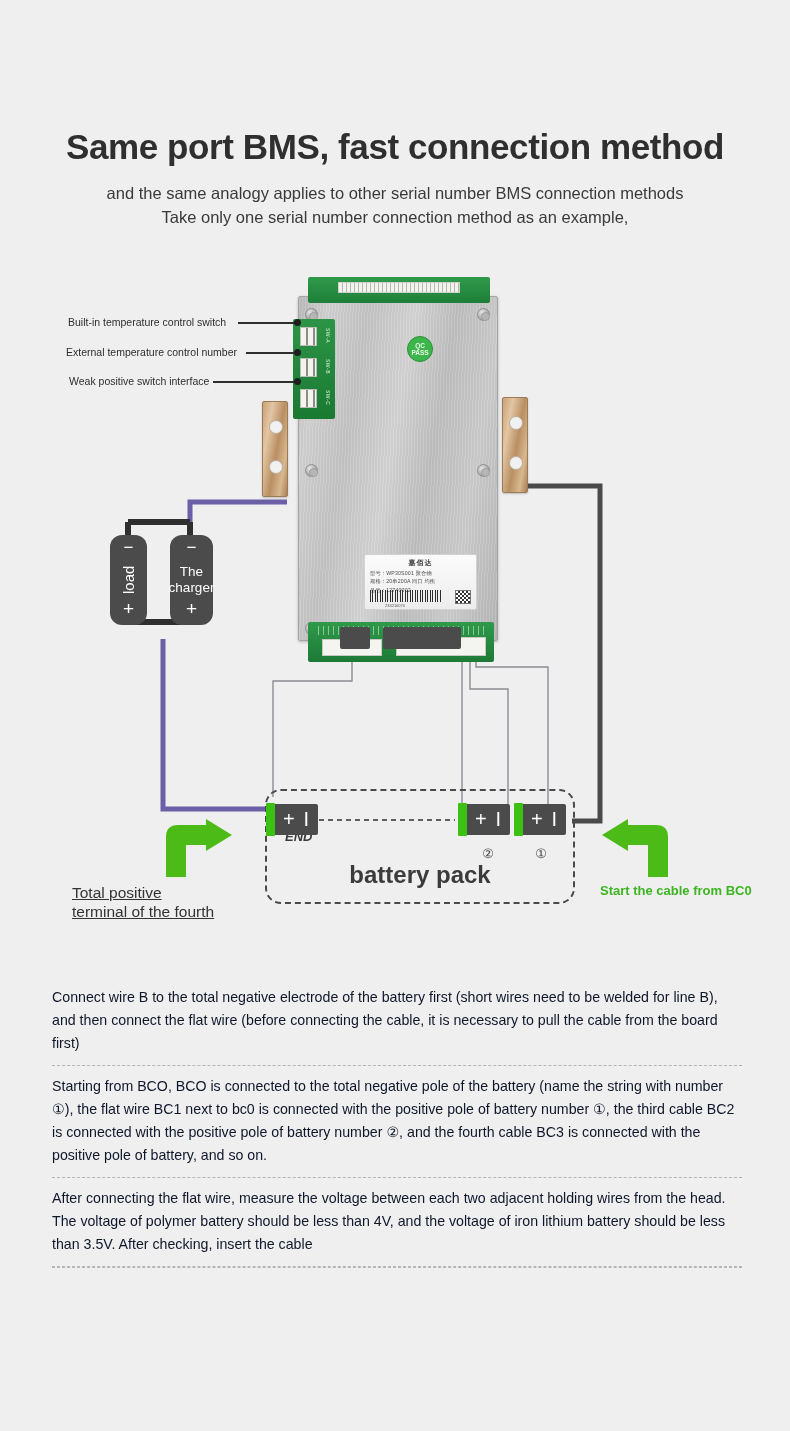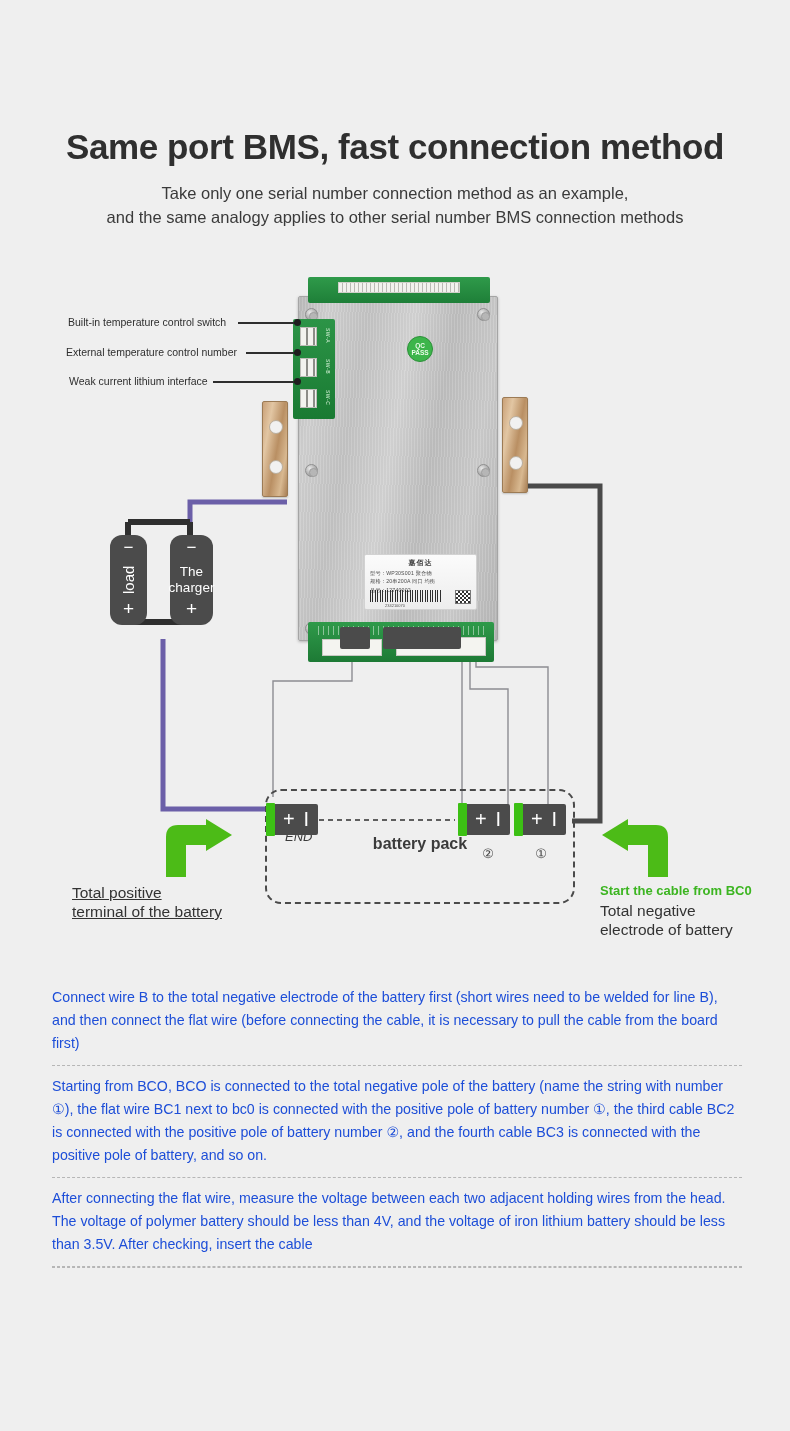--- a/index.html
+++ b/index.html
@@ -143,26 +143,26 @@
     display:flex; align-items:center; justify-content:center;
     font-size:13.5px; line-height:16px; text-align:center;
   }
 
   
   .pack {
     position:absolute; left:265px; top:540px; width:310px; height:115px;
     border:2.5px dashed #4a4a4a; border-radius:16px;
   }
   .pack-title {
-    position:absolute; left:0; right:0; top:44px; text-align:center;
-    font-size:16px; font-weight:bold; color:#3b3b3b;
+    position:absolute; left:0; right:0; top:70px; text-align:center;
+    font-size:24px; font-weight:bold; color:#3b3b3b;
   }
   .pack-end {
     position:absolute; left:18px; top:38px; font-size:13px; font-style:italic;
-    font-weight:normal; color:#3b3b3b;
+    font-weight:bold; color:#3b3b3b;
   }
   .cell { position:absolute; height:31px; background:#4b4b4b; border-radius:2px; }
   .cell .term-pos {
     position:absolute; left:-6px; top:-1px; width:9px; height:33px;
     background:#3cc014; border-radius:1px;
   }
   .cell .plus {
     position:absolute; left:11px; top:4px; color:#fff; font-size:20px; line-height:22px;
   }
   .cell .minus {
@@ -181,32 +181,32 @@
   
   .callout { position:absolute; font-size:10.5px; color:#2e2e2e; white-space:nowrap; }
   .lead { position:absolute; height:1.5px; background:#2e2e2e; }
   .dot { position:absolute; width:7px; height:7px; border-radius:50%; background:#1e1e1e; }
 
   
   .wire { position:absolute; }
 
   
   .textblock { position:absolute; left:52px; top:958px; width:690px; }
-  .para { font-size:14.2px; line-height:23px; color:#1d4ed8; padding:9px 0 10px 0; }
+  .para { font-size:14.2px; line-height:23px; color:#0f172a; padding:9px 0 10px 0; }
   .divider { height:0; border-top:1.5px dashed #b6b6b6; }
 </style>
 </head>
 <body>
 
 <div class="page">
 
   <div class="title">Same port BMS, fast connection method</div>
   <div class="subtitle">
+    <div>and the same analogy applies to other serial number BMS connection methods</div>
     <div>Take only one serial number connection method as an example,</div>
-    <div>and the same analogy applies to other serial number BMS connection methods</div>
   </div>
 
   <div class="stage">
 
     <svg class="wire" style="left:0; top:0; width:790px; height:710px;" viewBox="0 0 790 710">
 
       <path d="M 287 253 L 190 253 L 190 300" fill="none" stroke="#6b5fa8" stroke-width="5"></path>
       <path d="M 163 390 L 163 560 L 272 560" fill="none" stroke="#6b5fa8" stroke-width="5"></path>
 
       <path d="M 528 237 L 600 237 L 600 572 L 572 572" fill="none" stroke="#4a4a4a" stroke-width="5"></path>
@@ -277,21 +277,21 @@
     <div class="lead" style="left:238px; top:73px; width:58px;"></div>
     <div class="dot" style="left:294px; top:70px;"></div>
 
     <div class="callout" style="left:66px; top:97px;">
       <span>External temperature control number</span>
     </div>
     <div class="lead" style="left:246px; top:103px; width:50px;"></div>
     <div class="dot" style="left:294px; top:100px;"></div>
 
     <div class="callout" style="left:69px; top:126px;">
-      <span>Weak current lithium interface</span>
+      <span>Weak positive switch interface</span>
     </div>
     <div class="lead" style="left:213px; top:132px; width:83px;"></div>
     <div class="dot" style="left:294px; top:129px;"></div>
 
     <svg class="wire" style="left:108px; top:268px; width:110px; height:125px;" viewBox="0 0 110 125">
       <path d="M 20 5 L 82 5" stroke="#2f2f2f" stroke-width="6" fill="none"></path>
       <path d="M 20 5 L 20 20" stroke="#2f2f2f" stroke-width="6" fill="none"></path>
       <path d="M 82 5 L 82 20" stroke="#2f2f2f" stroke-width="6" fill="none"></path>
       <path d="M 20 105 L 82 105" stroke="#2f2f2f" stroke-width="6" fill="none"></path>
       <path d="M 20 92 L 20 107" stroke="#2f2f2f" stroke-width="6" fill="none"></path>
@@ -337,29 +337,25 @@
 
     <svg class="arrow-svg" style="left:160px; top:570px; width:76px; height:62px;" viewBox="0 0 76 62">
       <path d="M 6 58 L 6 18 Q 6 6 18 6 L 46 6 L 46 0 L 72 16 L 46 32 L 46 26 L 26 26 L 26 58 Z" fill="#4cbb17"></path>
     </svg>
     <svg class="arrow-svg" style="left:598px; top:570px; width:76px; height:62px;" viewBox="0 0 76 62">
       <path d="M 70 58 L 70 18 Q 70 6 58 6 L 30 6 L 30 0 L 4 16 L 30 32 L 30 26 L 50 26 L 50 58 Z" fill="#4cbb17"></path>
     </svg>
 
     <div class="lbl-dark" style="left:72px; top:634px;text-decoration:underline;">
       <div>Total positive</div>
-      <div>terminal of the battery</div>
+      <div>terminal of the fourth</div>
     </div>
 
     <div class="lbl-green" style="left:600px; top:634px;">
       <span>Start the cable from BC0</span>
-    </div>
-    <div class="lbl-dark" style="left:600px; top:652px;">
-      <div>Total negative</div>
-      <div>electrode of battery</div>
     </div>
   </div>
 
   <div class="textblock">
     <div class="para">Connect wire B to the total negative electrode of the battery first (short wires need to be welded for line B), and then connect the flat wire (before connecting the cable, it is necessary to pull the cable from the board first)</div>
     <div class="divider"></div>
     <div class="para">Starting from BCO, BCO is connected to the total negative pole of the battery (name the string with number ①), the flat wire BC1 next to bc0 is connected with the positive pole of battery number ①, the third cable BC2 is connected with the positive pole of battery number ②, and the fourth cable BC3 is connected with the positive pole of battery, and so on.</div>
     <div class="divider"></div>
     <div class="para">After connecting the flat wire, measure the voltage between each two adjacent holding wires from the head. The voltage of polymer battery should be less than 4V, and the voltage of iron lithium battery should be less than 3.5V. After checking, insert the cable</div>
     <div class="divider"></div>

